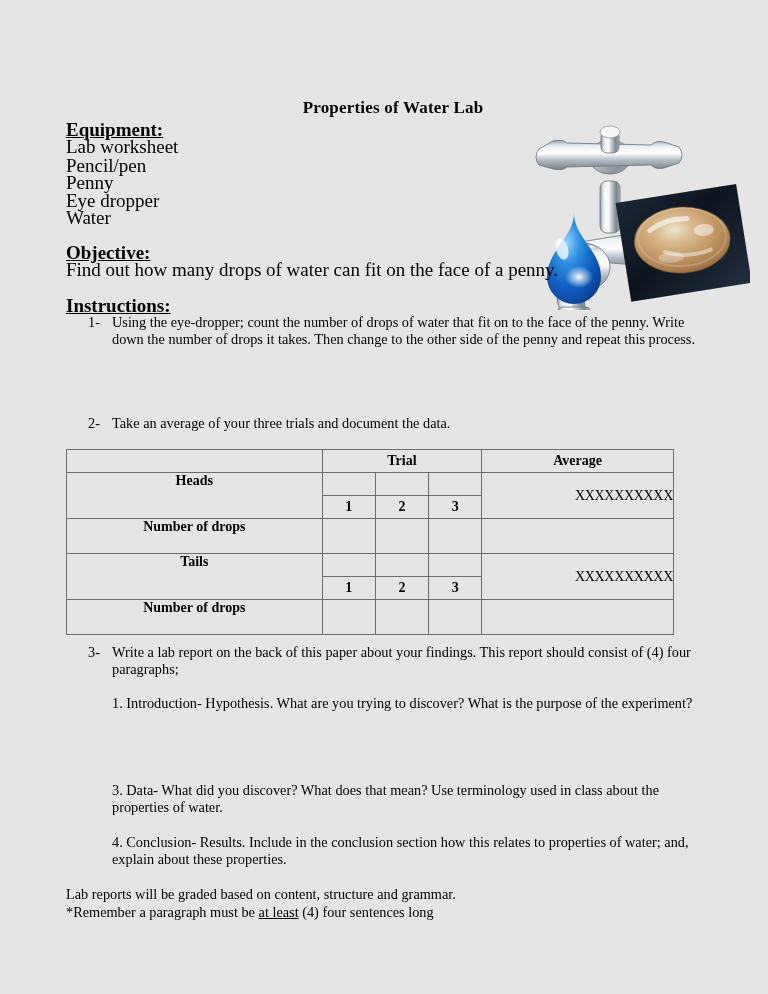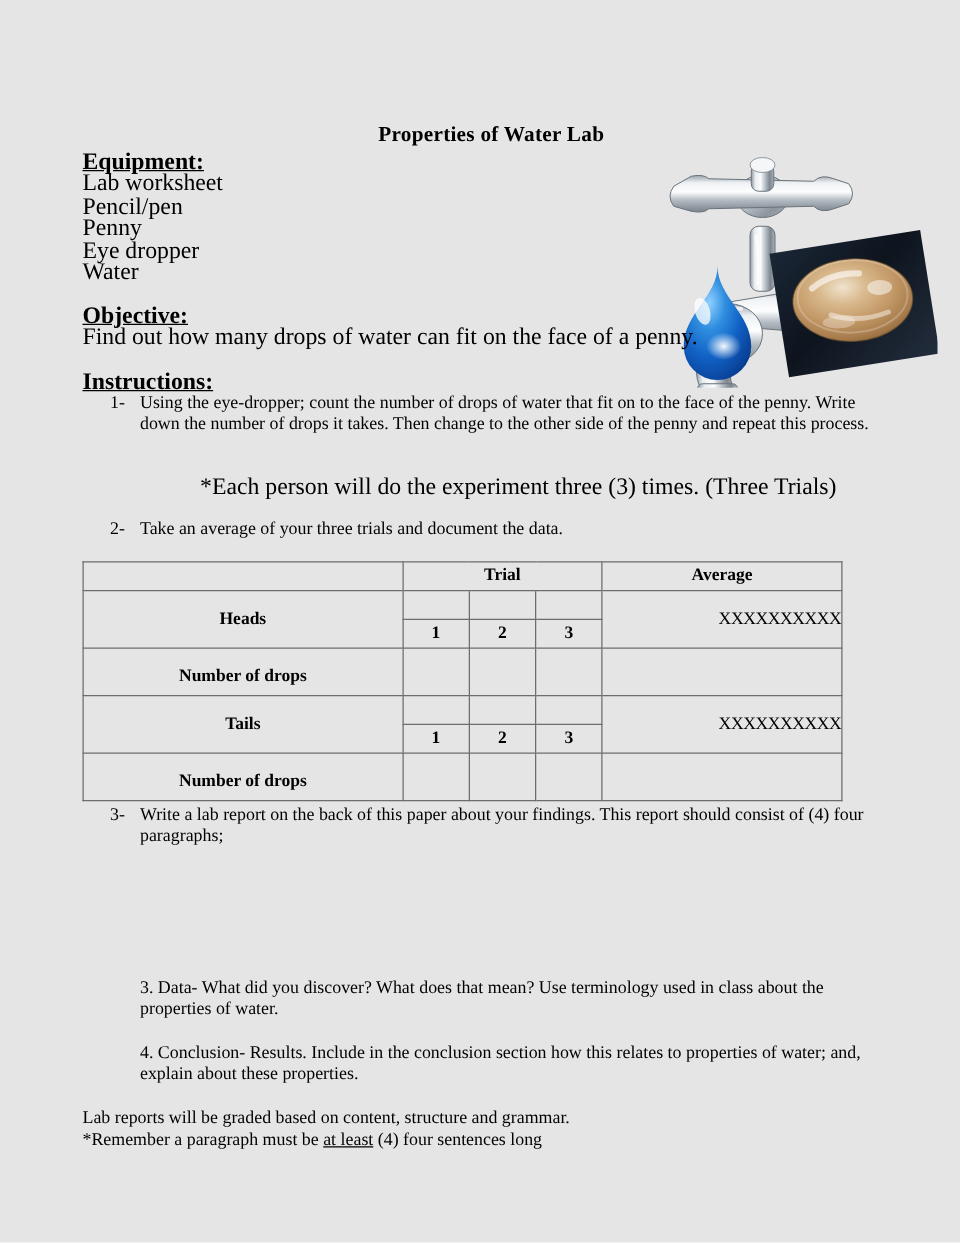--- a/index.html
+++ b/index.html
@@ -80,21 +80,21 @@
   .data-table td {
     border: 1px solid #6d6d6d;
     font-weight: bold;
     text-align: center;
     vertical-align: middle;
     padding: 0;
     height: 22px;
   }
   .data-table td.lbl {
     vertical-align: top;
-    padding-top: 15px;
+    padding-top: 0;
   }
   .data-table td.blank { font-weight: normal; text-align: right; }
   .c1 { width: 167px; }
   .c2, .c3, .c4 { width: 104px; }
   .c5 { width: 125px; }
   .r-head { height: 20px; }
   .r-side { height: 18px; }
   .r-num  { height: 20px; }
   .r-pad  { height: 15px; }
   .avg-x { letter-spacing: -0.3px; }
@@ -229,21 +229,20 @@
   <div class="blk hdr" style="left:66px; top:244px;">Objective:</div>
   <div class="blk" style="left:66px; top:261px;">Find out how many drops of water can fit on the face of a penny.</div>
 
   <div class="blk hdr" style="left:66px; top:297px;">Instructions:</div>
 
   <div class="num-item" style="left:88px; top:314px; width:616px;">
     <span class="marker">1-</span>
     <span class="body">Using the eye-dropper; count the number of drops of water that fit on to the face of the penny. Write down the number of drops it takes.  Then change to the other side of the penny and repeat this process.</span>
   </div>
 
-  <div class="blk" style="left:160px; top:381px;">*Each person will do the experiment three (3) times.  (Three Trials)</div>
 
   <div class="num-item" style="left:88px; top:415px; width:600px;">
     <span class="marker">2-</span>
     <span class="body">Take an average of your three trials and document the data.</span>
   </div>
 
   <table class="data-table">
     <tbody>
       <tr>
         <td class="c1 blank"></td>
@@ -295,20 +294,21 @@
       </tr>
       <tr class="r-pad"></tr>
     </tbody>
   </table>
 
   <div class="num-item" style="left:88px; top:644px; width:616px;">
     <span class="marker">3-</span>
     <span class="body">Write a lab report on the back of this paper about your findings. This report should consist of (4) four paragraphs;</span>
   </div>
 
+  <div class="para" style="left:112px; top:695px; width:592px;">1. Introduction- Hypothesis. What are you trying to discover? What is the purpose of the experiment?</div>
 
 
   <div class="para" style="left:112px; top:782px; width:592px;">3. Data- What did you discover? What does that mean? Use terminology used in class about the properties of water.</div>
 
   <div class="para" style="left:112px; top:834px; width:592px;">4. Conclusion- Results. Include in the conclusion section how this relates to properties of water; and, explain about these properties.</div>
 
   <div class="para" style="left:66px; top:886px; width:640px;">Lab reports will be graded based on content, structure and grammar.</div>
 
   <div class="para" style="left:66px; top:904px; width:640px;"><span>*Remember a paragraph must be </span><u class="ul">at least</u><span> (4) four sentences long</span></div>
 

